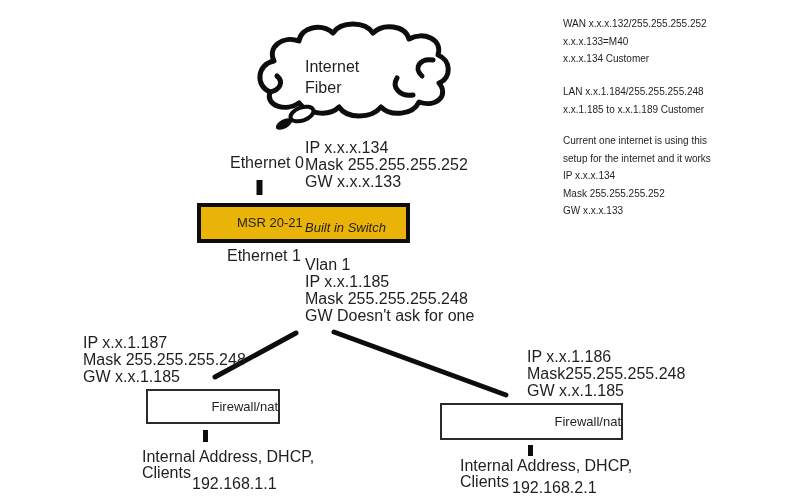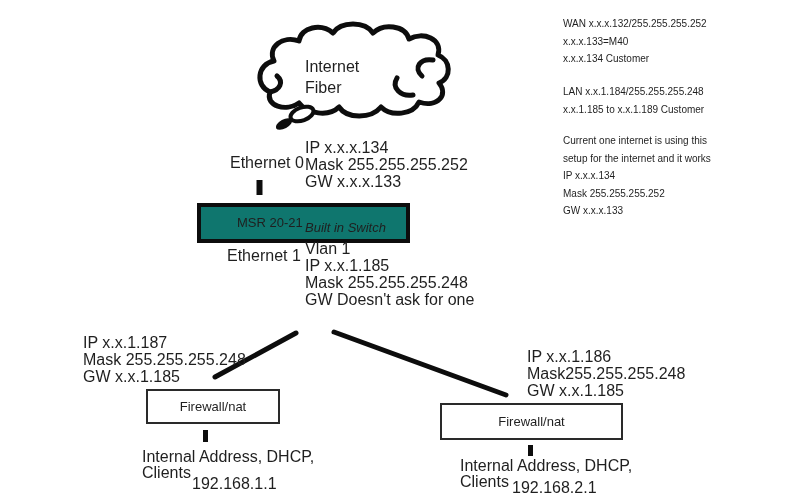--- a/index.html
+++ b/index.html
@@ -5,27 +5,27 @@
   html,body{margin:0;padding:0;background:#fff;}
   #canvas{
     position:relative;width:800px;height:500px;background:#ffffff;overflow:hidden;
     font-family:"Liberation Sans",sans-serif;color:#1f1f1f;
   }
   svg.layer{position:absolute;left:0;top:0;width:800px;height:500px;}
   .tb{position:absolute;font-size:16px;line-height:17px;white-space:nowrap;}
   .tb.tight{line-height:16px;}
   .router-box{
     position:absolute;left:197px;top:203px;width:205px;height:32px;
-    border:4px solid #0d0d0d;background:#0f766e;
+    border:4px solid #0d0d0d;background:#eab308;
   }
   .router-box .model{position:absolute;left:36px;top:8px;font-size:13px;}
   .router-box .feature{position:absolute;left:104px;top:13px;font-size:13px;font-style:italic;}
   .fw-box{
     position:absolute;border:2px solid #2a2a2a;background:#fff;
-    display:flex;align-items:center;justify-content:center;font-size:13px;
+    display:flex;align-items:center;justify-content:flex-end;font-size:13px;
   }
   .fw-left{left:146px;top:389px;width:130px;height:31px;}
   .fw-right{left:440px;top:403px;width:179px;height:33px;}
   .notes{position:absolute;left:563px;font-size:10px;line-height:17.5px;white-space:nowrap;}
 </style>
 </head>
 <body>
 
 <div id="canvas">
 
@@ -71,21 +71,21 @@
     <div>Mask 255.255.255.252</div>
     <div>GW x.x.x.133</div>
   </div>
 
   <div class="router-box">
     <span class="model">MSR 20-21</span>
     <span class="feature">Built in Switch</span>
   </div>
   <div class="tb" style="left:227px;top:247px">Ethernet 1</div>
 
-  <div class="tb" style="left:305px;top:240px">
+  <div class="tb" style="left:305px;top:256px">
     <div>Vlan 1</div>
     <div>IP x.x.1.185</div>
     <div>Mask 255.255.255.248</div>
     <div>GW Doesn't ask for one</div>
   </div>
 
   <div class="tb" style="left:83px;top:334px">
     <div>IP x.x.1.187</div>
     <div>Mask 255.255.255.248</div>
     <div>GW x.x.1.185</div>

